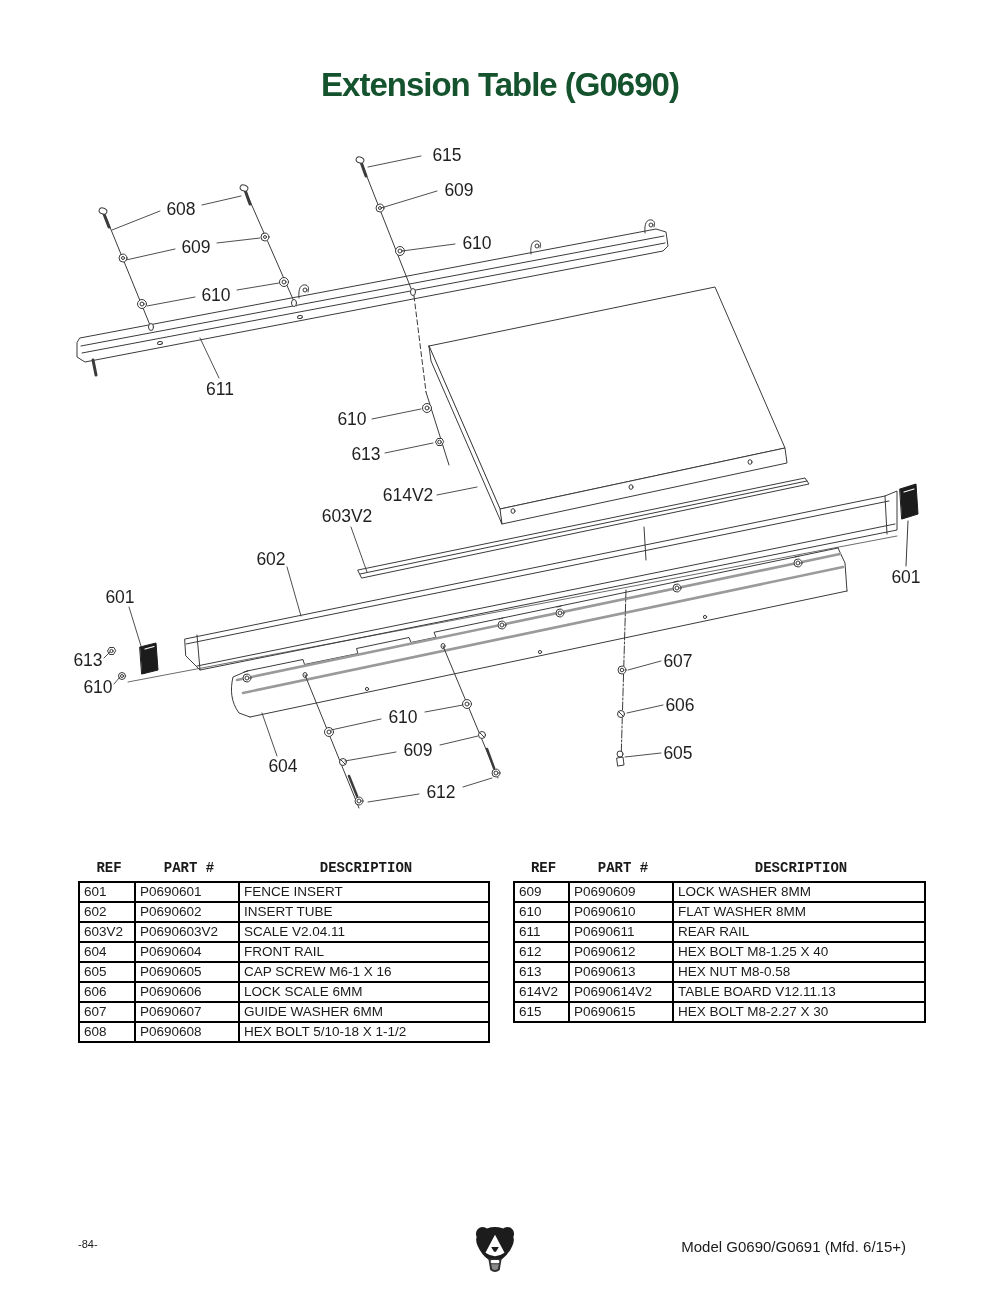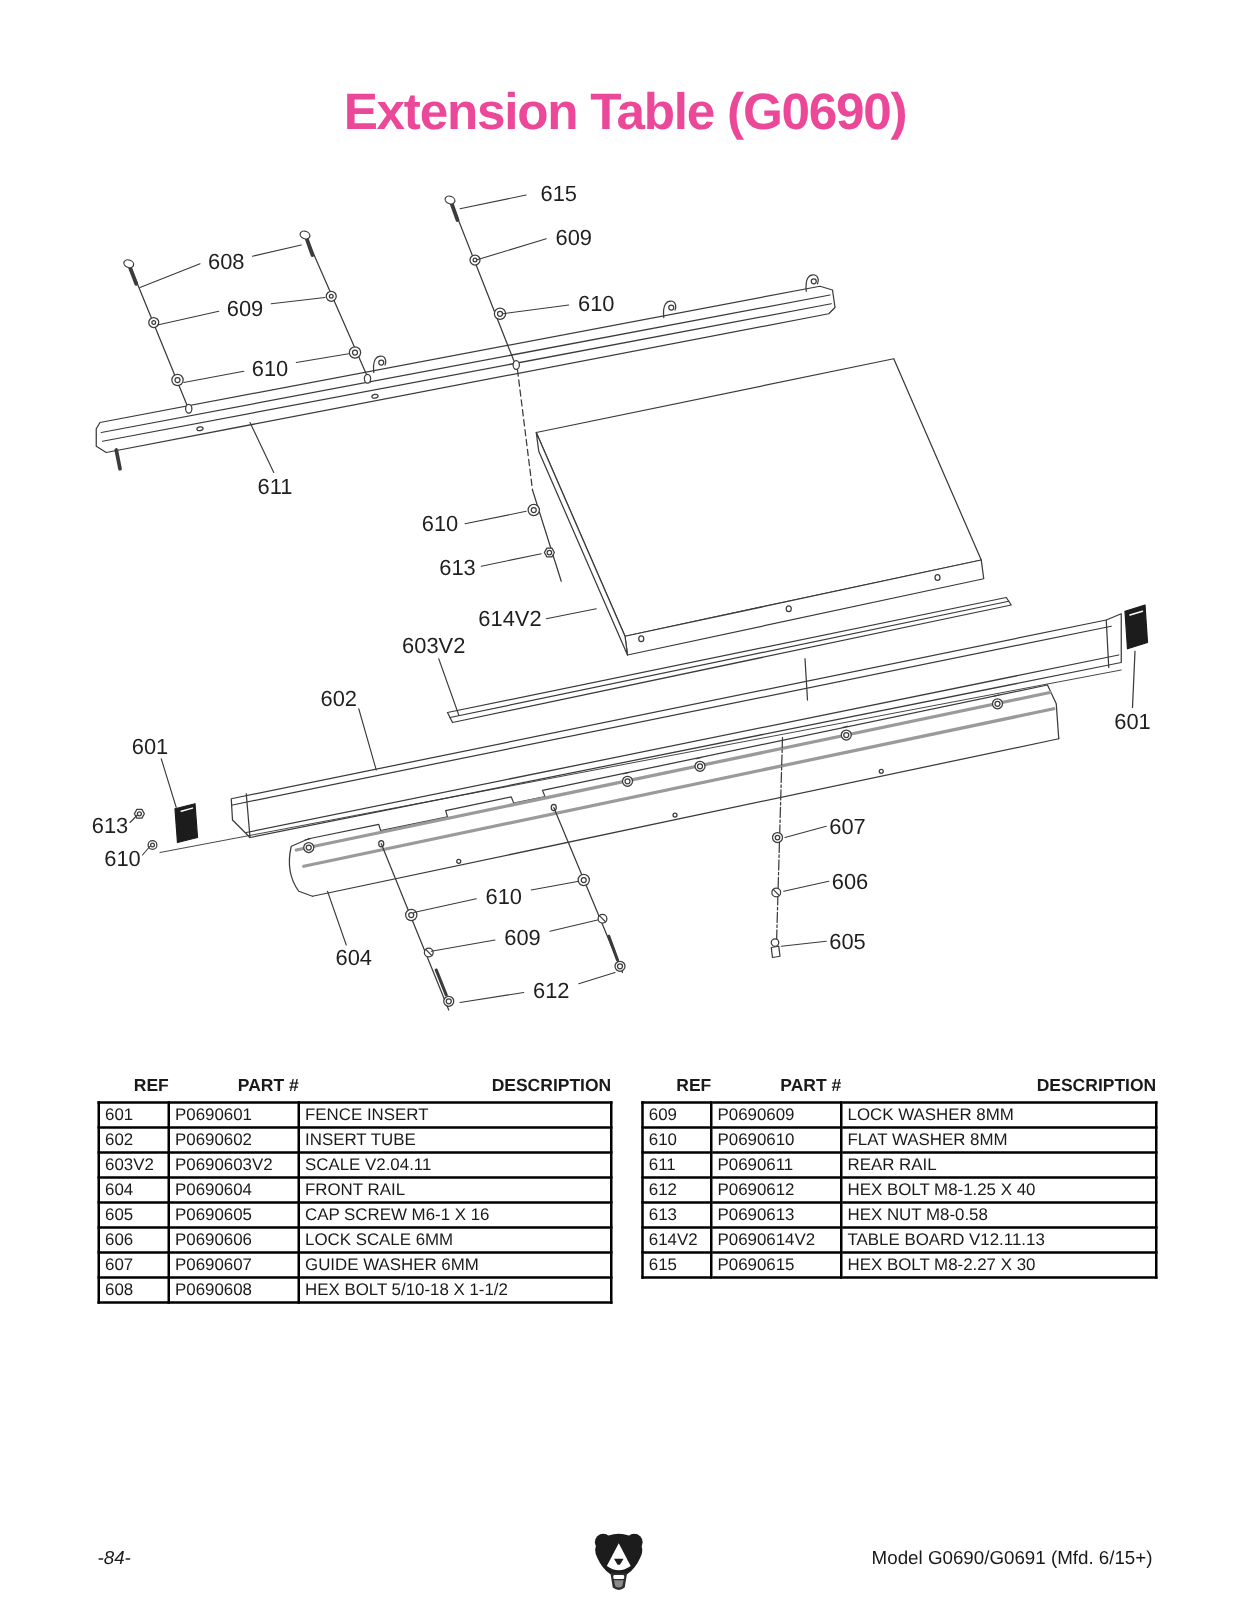--- a/index.html
+++ b/index.html
@@ -1,28 +1,28 @@
 <!DOCTYPE html>
 <html><head>
 <meta charset="utf-8">
 <style>
   html,body{margin:0;padding:0;background:#ffffff;}
   body{position:relative;width:1000px;height:1294px;font-family:"Liberation Sans",sans-serif;color:#1a1a1a;overflow:hidden;}
-  .page-title{position:absolute;top:66px;left:0;width:1000px;text-align:center;font-size:41px;font-weight:bold;letter-spacing:-1px;margin:0;color:#ec4899;}
+  .page-title{position:absolute;top:66px;left:0;width:1000px;text-align:center;font-size:33px;font-weight:bold;letter-spacing:-1px;margin:0;color:#14532d;}
   .diagram{position:absolute;top:120px;left:0;}
   .diagram text{font-family:"Liberation Sans",sans-serif;font-size:17.5px;fill:#1f1f1f;}
   .parts-table{position:absolute;border-collapse:collapse;table-layout:fixed;}
-  .parts-table th{border:none;text-align:right;font-size:14px;font-weight:bold;padding:0 0 5px 4px;white-space:nowrap;}
+  .parts-table th{border:none;text-align:center;font-size:14px;font-weight:bold;padding:0 0 5px 4px;white-space:nowrap;font-family:Liberation Mono, monospace;}
   .parts-table td{border:2px solid #000;font-size:13.5px;height:18px;line-height:1;padding:0 0 0 4px;white-space:nowrap;overflow:hidden;}
   #table-left{left:78px;top:860px;width:410px;}
   #table-right{left:513px;top:860px;width:410px;}
   #table-left col.c1{width:56px}#table-left col.c2{width:104px}#table-left col.c3{width:250px}
   #table-right col.c1{width:55px}#table-right col.c2{width:104px}#table-right col.c3{width:252px}
-  .footer-page{position:absolute;left:78px;top:1238px;font-size:15px;font-style:italic;}
-  .footer-model{position:absolute;right:78px;top:1238px;font-size:15px;}
+  .footer-page{position:absolute;left:78px;top:1238px;font-size:11px;}
+  .footer-model{position:absolute;right:94px;top:1238px;font-size:15px;}
   .footer-logo{position:absolute;left:474px;top:1223px;width:42px;height:52px;}
 </style>
 </head>
 <body>
 
 <h1 class="page-title">Extension Table (G0690)</h1>
 
 <svg class="diagram" width="1000" height="700" viewBox="0 0 1000 700">
   <g fill="none" stroke="#3b3b3b" stroke-width="1" stroke-linejoin="round" stroke-linecap="round">
 

